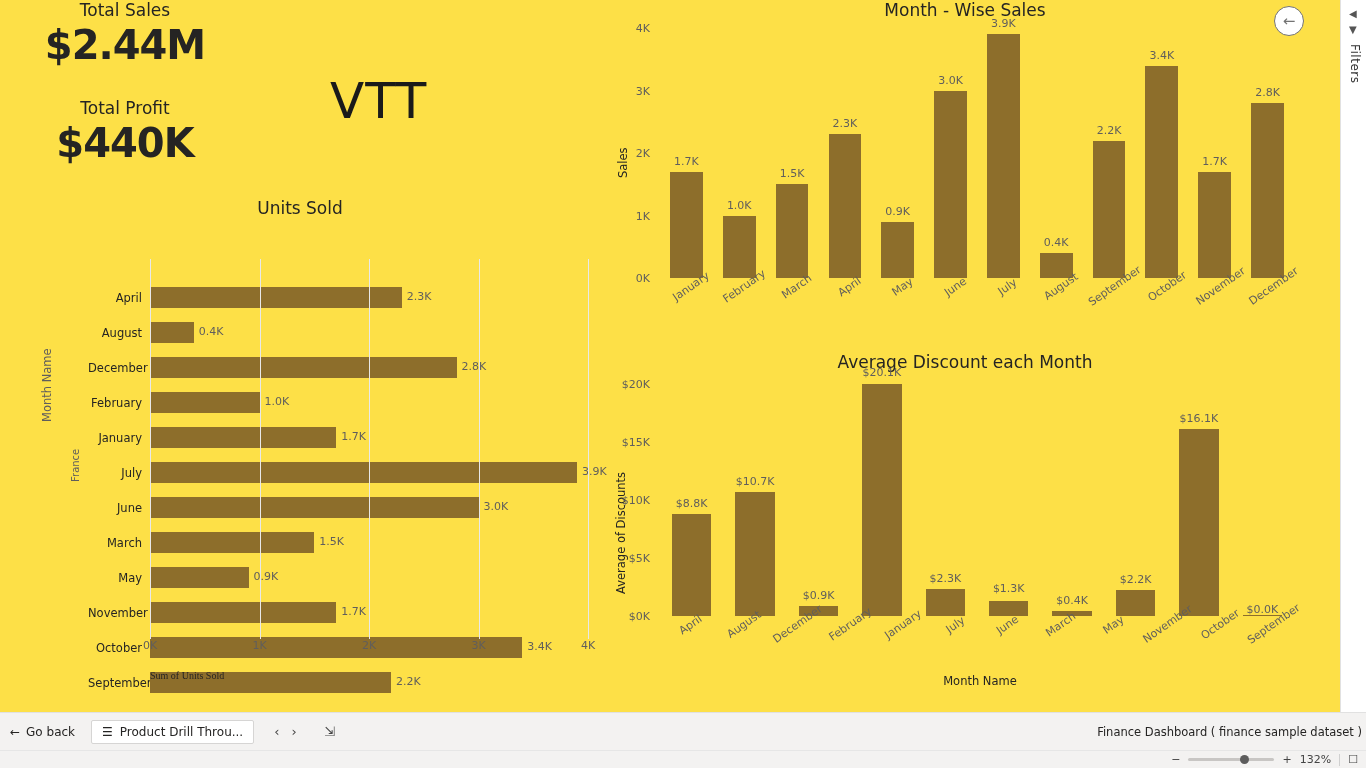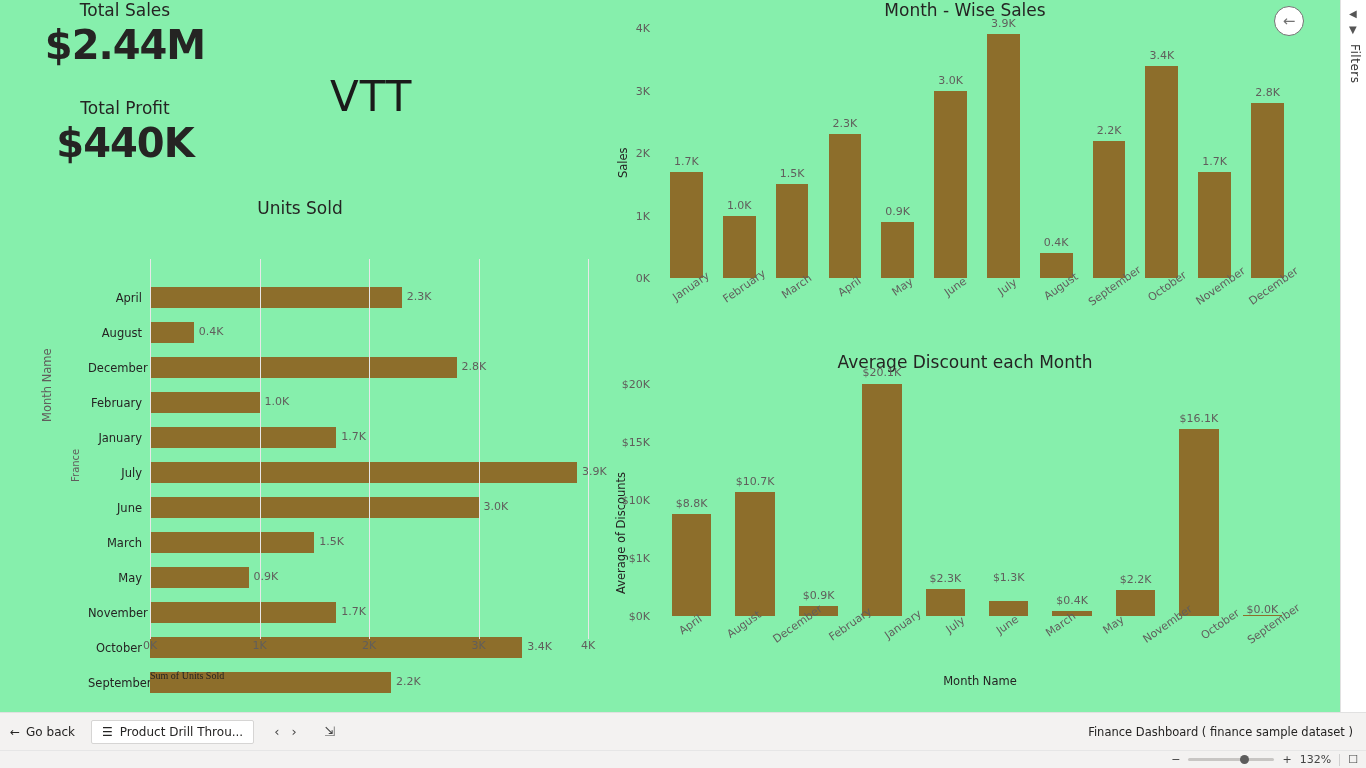--- a/index.html
+++ b/index.html
@@ -3,29 +3,29 @@
 <meta charset="utf-8">
 <style>
   * { box-sizing: border-box; }
   html, body {
     margin: 0; padding: 0;
     width: 1366px; height: 768px;
     background: #ffffff;
     font-family: "DejaVu Sans", "Liberation Sans", sans-serif;
     overflow: hidden;
   }
-  .page { position: relative; width: 1366px; height: 751px; background:#86efac; }
+  .page { position: relative; width: 1366px; height: 751px; background:#fde047; }
 
   
   .kpi { position: absolute; text-align: center; }
   .kpi-label { font-size: 17px; color: #252423; font-weight: 400; }
   .kpi-value { font-size: 40px; color: #252423; font-weight: 700; letter-spacing: -1px; margin-top: 2px; }
   #kpi-sales { left: 40px; top: 0px; width: 170px; }
   #kpi-profit { left: 40px; top: 98px; width: 170px; }
-  .brand-title { position: absolute; left: 330px; top: 72px; font-size: 42px; color: #1a1a1a; font-weight: 400; letter-spacing: 1px; }
+  .brand-title { position: absolute; left: 330px; top: 72px; font-size: 50px; color: #1a1a1a; font-weight: 400; letter-spacing: 1px; }
 
   
   .chart-title { text-align: center; font-size: 17px; color: #252423; font-weight: 400; }
 
   
   #units-sold { position: absolute; left: 0px; top: 190px; width: 600px; height: 520px; }
   #units-sold .chart-title { margin-top: 8px; }
   .hbar-area { position: relative; margin-top: 14px; height: 455px; }
   .axis-title-y-rot {
     position: absolute; left: 40px; top: 190px;
@@ -95,21 +95,21 @@
 
   
   .bottombar {
     position: absolute; left: 0; right: 0; top: 712px; height: 38px;
     background: #f3f2f1; border-top: 1px solid #e1e1e1;
     display: flex; align-items: center; font-size: 12px; color: #252423;
   }
   .bb-item { display: flex; align-items: center; gap: 6px; padding: 0 10px; height: 26px; color: #252423; }
   .bb-chip { display: flex; align-items: center; gap: 7px; padding: 4px 10px; border: 1px solid #d6d5d4; border-radius: 2px; background: #fff; }
   .bb-arrow { font-size: 13px; color: #444; padding: 0 6px; cursor: pointer; }
-  .bb-right { margin-left: auto; padding-right: 13px; font-size: 11.5px; color: #252423; }
+  .bb-right { margin-left: auto; padding-right: 4px; font-size: 11.5px; color: #252423; }
 
   
   .statusbar {
     position: absolute; left: 0; right: 0; top: 750px; height: 18px;
     background: #f3f2f1; border-top: 1px solid #e6e6e6;
     display: flex; align-items: center; justify-content: flex-end;
     font-size: 11px; color: #444; padding-right: 8px; gap: 8px;
   }
   .zoom-track { width: 86px; height: 3px; background: #c8c6c4; position: relative; border-radius: 2px; }
   .zoom-thumb { position: absolute; left: 52px; top: -3px; width: 9px; height: 9px; background: #5c5c5c; border-radius: 50%; }
@@ -349,21 +349,21 @@
         </div>
     </div>
   </div>
 
   <div class="vchart" id="avg-discount">
     <div class="chart-title">Average Discount each Month</div>
     <div class="vplot" id="ad-plot" style="position:absolute; left:20px; right:30px; top:32px; height:232px;">
       <div class="v-axis-ylabel" style="left:-6px; top:210px;">Average of Discounts</div>
       <div class="v-yaxis" id="ad-yaxis">
           <div class="v-ytick" style="top: 232px;">$0K</div>
-          <div class="v-ytick" style="top: 174px;">$1K</div>
+          <div class="v-ytick" style="top: 174px;">$5K</div>
           <div class="v-ytick" style="top: 116px;">$10K</div>
           <div class="v-ytick" style="top: 58px;">$15K</div>
           <div class="v-ytick" style="top: 0px;">$20K</div>
         </div>
       <div class="v-bars" id="ad-bars">
           <div class="v-barwrap">
             <div class="v-barval" style="bottom: 106.08px;">$8.8K</div>
             <div class="v-bar" style="height: 102.08px; background: rgb(141, 110, 43);"></div>
           </div>
           <div class="v-barwrap">
@@ -376,21 +376,21 @@
           </div>
           <div class="v-barwrap">
             <div class="v-barval" style="bottom: 237.16px;">$20.1K</div>
             <div class="v-bar" style="height: 233.16px; background: rgb(141, 110, 43);"></div>
           </div>
           <div class="v-barwrap">
             <div class="v-barval" style="bottom: 30.68px;">$2.3K</div>
             <div class="v-bar" style="height: 26.68px; background: rgb(141, 110, 43);"></div>
           </div>
           <div class="v-barwrap">
-            <div class="v-barval" style="bottom: 32px; text-align: center;">$1.3K</div>
+            <div class="v-barval" style="bottom: 21px; text-align: center;">$1.3K</div>
             <div class="v-bar" style="height: 15.08px; background: rgb(141, 110, 43);"></div>
           </div>
           <div class="v-barwrap">
             <div class="v-barval" style="bottom: 8.64px;">$0.4K</div>
             <div class="v-bar" style="height: 4.64px; background: rgb(141, 110, 43);"></div>
           </div>
           <div class="v-barwrap">
             <div class="v-barval" style="bottom: 29.52px;">$2.2K</div>
             <div class="v-bar" style="height: 25.52px; background: rgb(141, 110, 43);"></div>
           </div>

